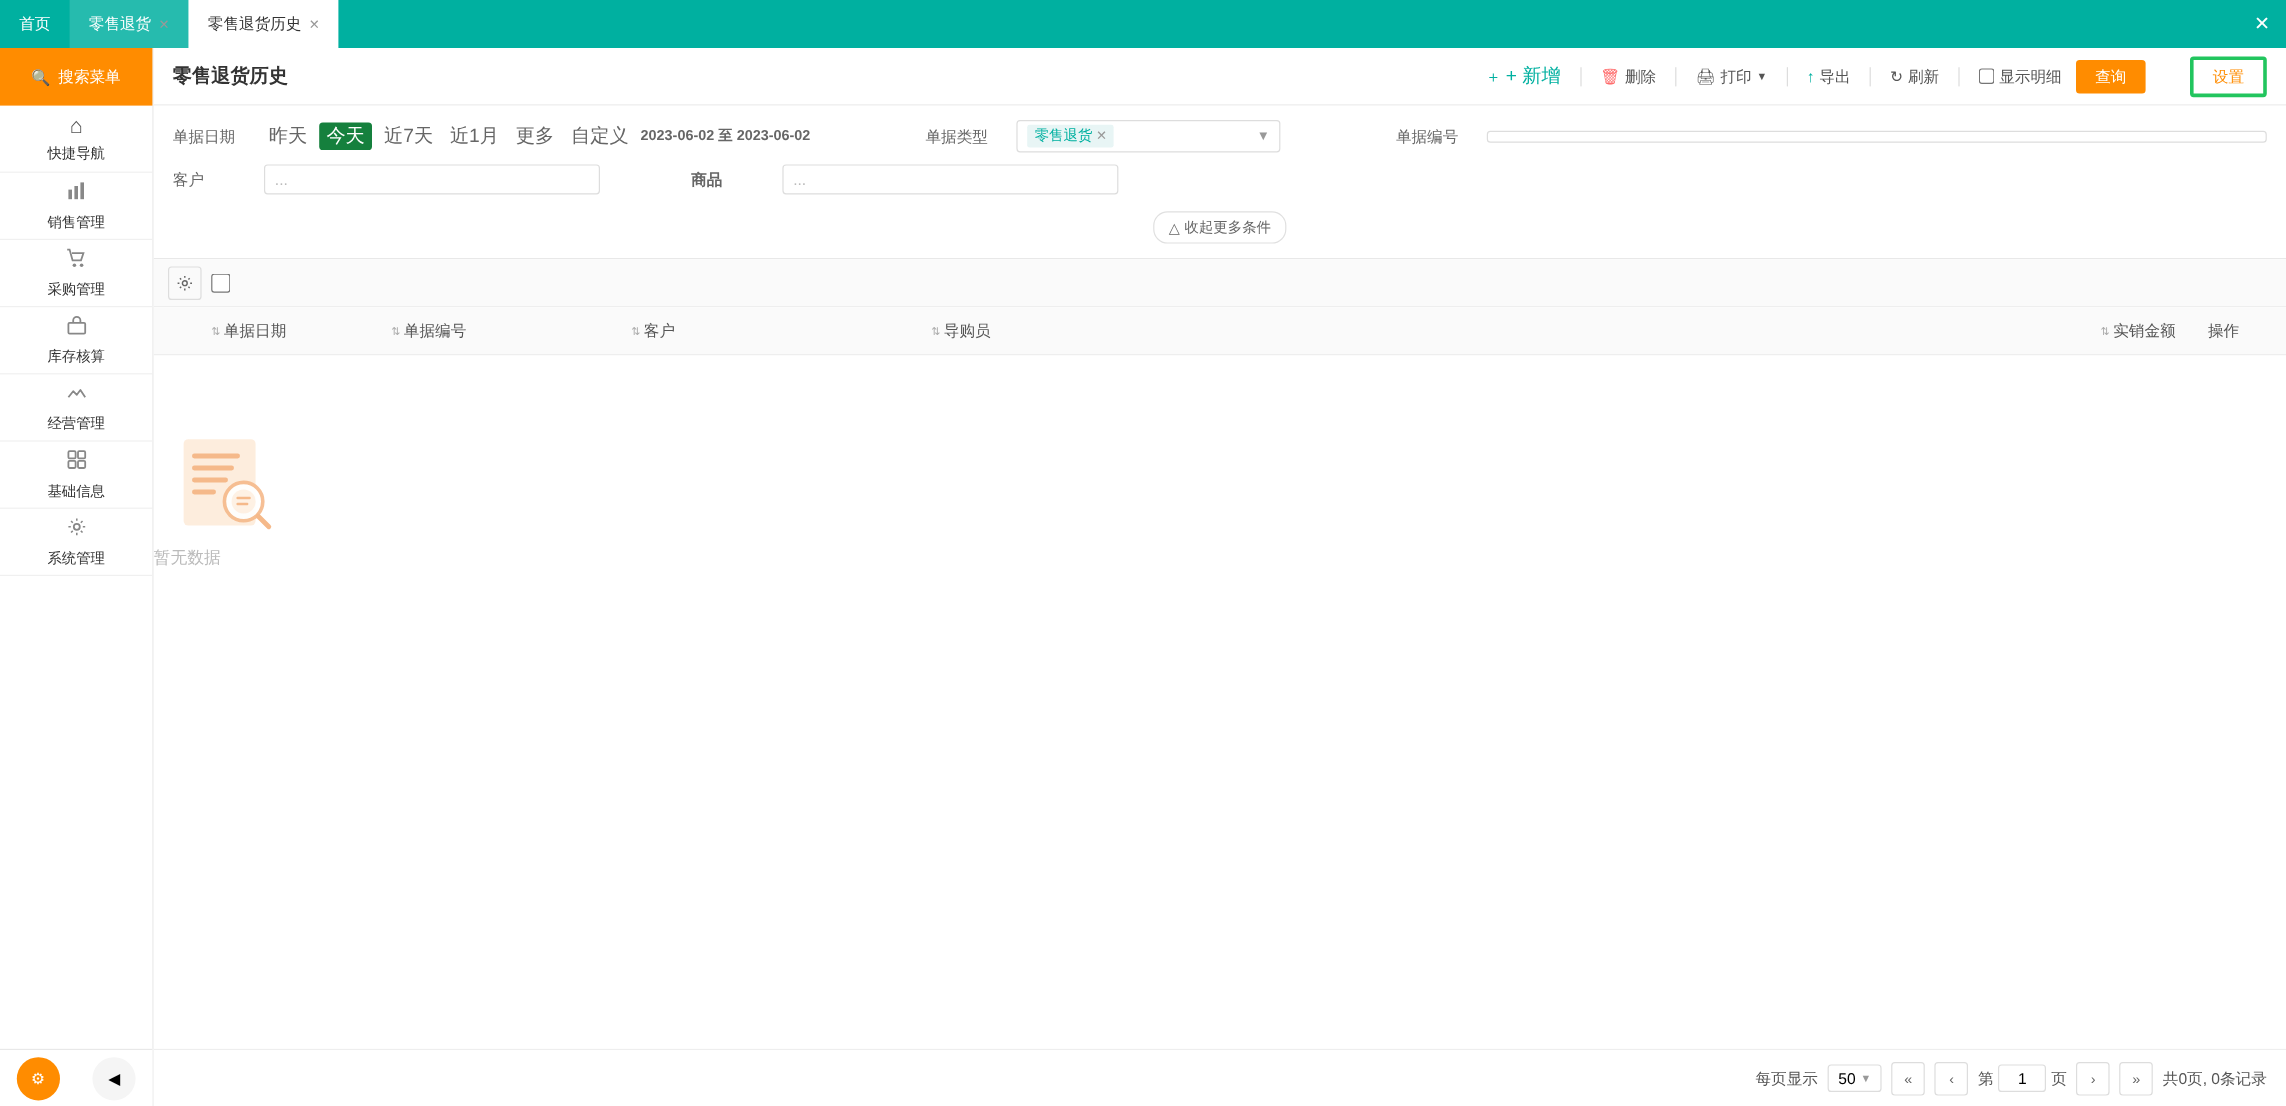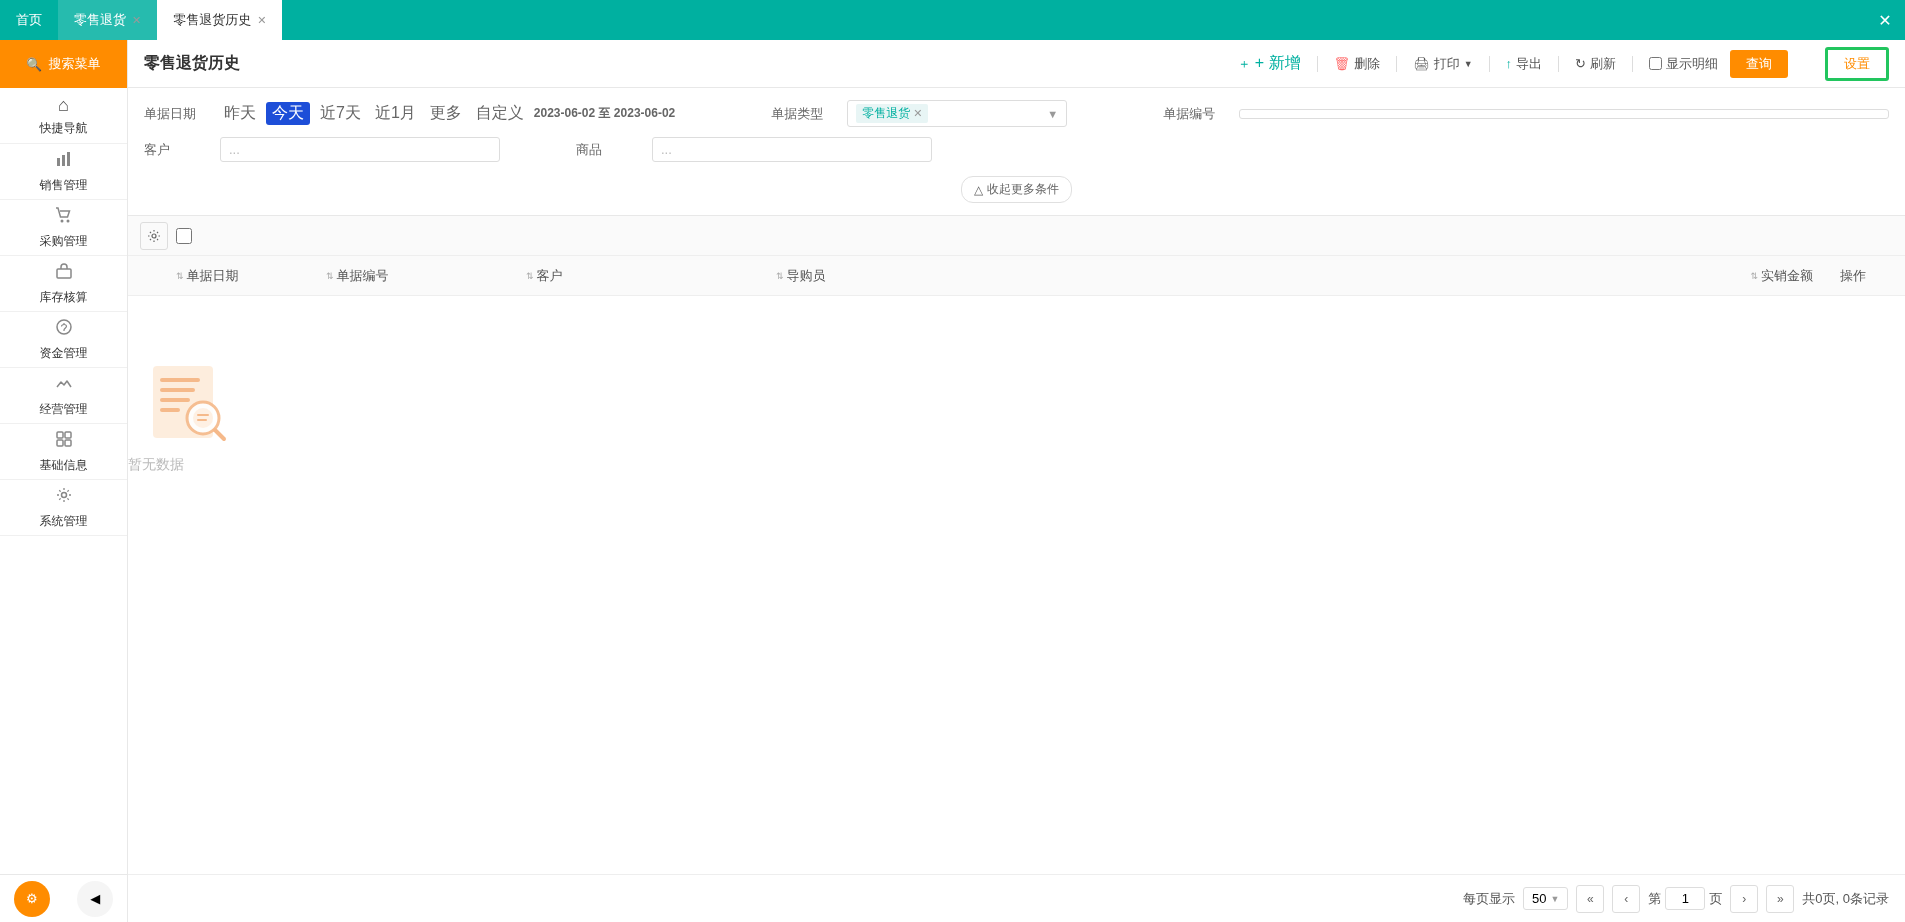--- a/index.html
+++ b/index.html
@@ -36,21 +36,21 @@
     .btn-query { background: #ff8c00; color: #fff; padding: 5px 16px; border-radius: 3px; cursor: pointer; font-size: 13px; border: none; }
     .btn-set { background: #fff; color: #ff8c00; padding: 5px 16px; border-radius: 3px; cursor: pointer; font-size: 13px; border: 1px solid #ff8c00; }
     .checkbox-label { display: flex; align-items: center; gap: 4px; font-size: 13px; color: #555; cursor: pointer; }
 
     
     .filter-area { background: #fff; padding: 12px 16px; border-bottom: 1px solid #e8e8e8; flex-shrink: 0; }
     .filter-row { display: flex; align-items: center; gap: 16px; margin-bottom: 10px; }
     .filter-label { color: #666; font-size: 13px; white-space: nowrap; min-width: 60px; }
     .date-filters { display: flex; align-items: center; gap: 6px; }
     .date-btn { font-size: 16px; color: #666; cursor: pointer; padding: 1px 4px; }
-    .date-btn.active { background: #1d4ed8; color: #fff; border-radius: 3px; padding: 1px 6px; }
+    .date-btn.active { background: #15803d; color: #fff; border-radius: 3px; padding: 1px 6px; }
     .date-range { font-size: 12px; color: #666; font-weight: bold; }
     .filter-input { border: 1px solid #ddd; border-radius: 3px; padding: 4px 8px; font-size: 13px; color: #333; min-width: 180px; cursor: pointer; display: flex; align-items: center; justify-content: space-between; }
     .filter-input .placeholder { color: #bbb; }
     .voucher-type-select { display: flex; align-items: center; border: 1px solid #ddd; border-radius: 3px; padding: 3px 8px; min-width: 220px; background: #fff; cursor: pointer; }
     .voucher-type-tag { background: #e8f5f5; color: #00b0a0; padding: 1px 6px; border-radius: 2px; font-size: 12px; display: flex; align-items: center; gap: 3px; }
     .voucher-type-tag .tag-close { cursor: pointer; color: #999; font-size: 11px; }
     .select-arrow { margin-left: auto; color: #999; font-size: 11px; }
     .collapse-btn { display: flex; align-items: center; justify-content: center; gap: 4px; color: #666; font-size: 12px; cursor: pointer; padding: 4px 12px; border: 1px solid #e0e0e0; border-radius: 12px; background: #fff; margin: 4px auto 0; width: fit-content; }
 
     
@@ -145,29 +145,20 @@
           <svg width="18" height="18" viewBox="0 0 18 18" fill="none">
               <rect x="2" y="7" width="14" height="9" rx="1" stroke="#888" stroke-width="1.5" fill="none"></rect>
               <path d="M6 7V5a3 3 0 016 0v2" stroke="#888" stroke-width="1.5" fill="none"></path>
             </svg>
         </span>
         <span>库存核算</span>
       </div>
       <div class="sidebar-item">
         <span class="icon">
           <svg width="18" height="18" viewBox="0 0 18 18" fill="none">
-              <circle cx="9" cy="9" r="7" stroke="#888" stroke-width="1.5" fill="none"></circle>
-              <path d="M9 5v1.5M9 11.5V13M6.5 8.5c0-1.1.9-2 2.5-2s2.5.9 2.5 2-2.5 2-2.5 3.5" stroke="#888" stroke-width="1.2" fill="none"></path>
-            </svg>
-        </span>
-        <span>资金管理</span>
-      </div>
-      <div class="sidebar-item">
-        <span class="icon">
-          <svg width="18" height="18" viewBox="0 0 18 18" fill="none">
               <path d="M2 13l4-5 3 3 3-4 4 6" stroke="#888" stroke-width="1.5" fill="none" stroke-linejoin="round"></path>
             </svg>
         </span>
         <span>经营管理</span>
       </div>
       <div class="sidebar-item">
         <span class="icon">
           <svg width="18" height="18" viewBox="0 0 18 18" fill="none">
               <rect x="2" y="2" width="6" height="6" rx="1" stroke="#888" stroke-width="1.5" fill="none"></rect>
               <rect x="10" y="2" width="6" height="6" rx="1" stroke="#888" stroke-width="1.5" fill="none"></rect>
@@ -262,21 +253,21 @@
         <div class="filter-input" style="flex:1; min-width:200px;">
           <span class="placeholder"></span>
         </div>
       </div>
 
       <div class="filter-row">
         <span class="filter-label">客户</span>
         <div class="filter-input" style="min-width:280px;">
           <span class="placeholder">...</span>
         </div>
-        <span class="filter-label" style="margin-left:60px;">商品</span>
+        <span class="filter-label" style="margin-left:60px;font-weight:bold;">商品</span>
         <div class="filter-input" style="min-width:280px;">
           <span class="placeholder">...</span>
         </div>
       </div>
 
       <div style="display:flex; justify-content:center; margin-top:4px;">
         <div class="collapse-btn">
           <span>△</span>
           <span>收起更多条件</span>
         </div>

